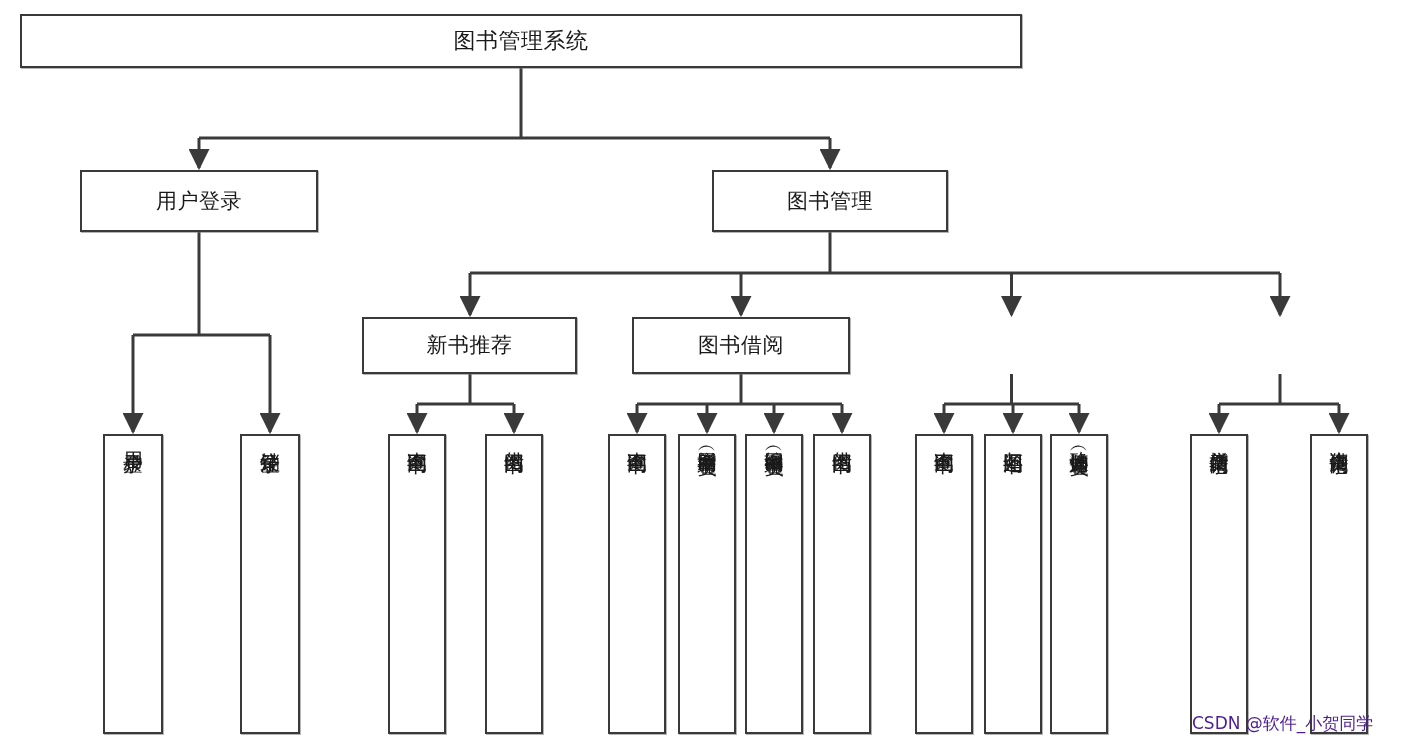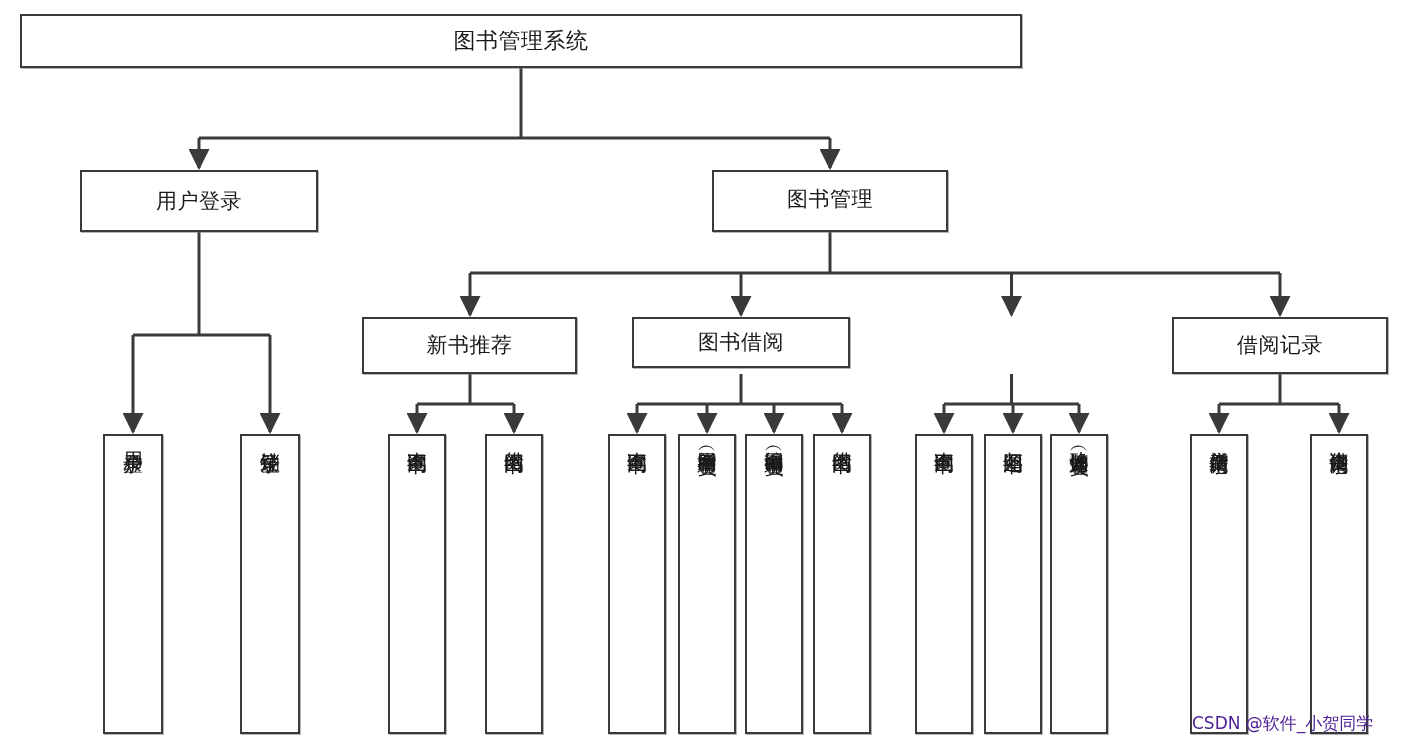--- a/index.html
+++ b/index.html
@@ -124,32 +124,29 @@
       </g>
   </svg>
 
   <div class="node h root" style="left: 20px; top: 14px; width: 1002px; height: 54px;">
     <span class="lbl">图书管理系统</span>
   </div>
 
   <div class="node h" style="left: 80px; top: 170px; width: 238px; height: 62px;">
     <span class="lbl">用户登录</span>
   </div>
-  <div class="node h" style="left: 712px; top: 170px; width: 236px; height: 62px; font-family: Liberation Mono, monospace;">
+  <div class="node h" style="left: 712px; top: 170px; width: 236px; height: 62px;">
     <span class="lbl">图书管理</span>
   </div>
 
   <div class="node h" style="left: 362px; top: 317px; width: 215px; height: 57px;">
     <span class="lbl">新书推荐</span>
   </div>
-  <div class="node h" style="left: 632px; top: 317px; width: 218px; height: 51px;">
+  <div class="node h" style="left: 632px; top: 317px; width: 218px; height: 57px;">
     <span class="lbl">图书借阅</span>
-  </div>
-  <div class="node h" style="left: 1172px; top: 317px; width: 216px; height: 57px;">
-    <span class="lbl">借阅记录</span>
   </div>
 
   <div class="node v" style="left: 103px; top: 434px; width: 60px; height: 300px;">
     <span class="lbl">用户登录</span>
   </div>
   <div class="node v" style="left: 240px; top: 434px; width: 60px; height: 300px;">
     <span class="lbl">注销登录</span>
   </div>
   <div class="node v" style="left: 388px; top: 434px; width: 58px; height: 300px;">
     <span class="lbl">查询图书</span>

